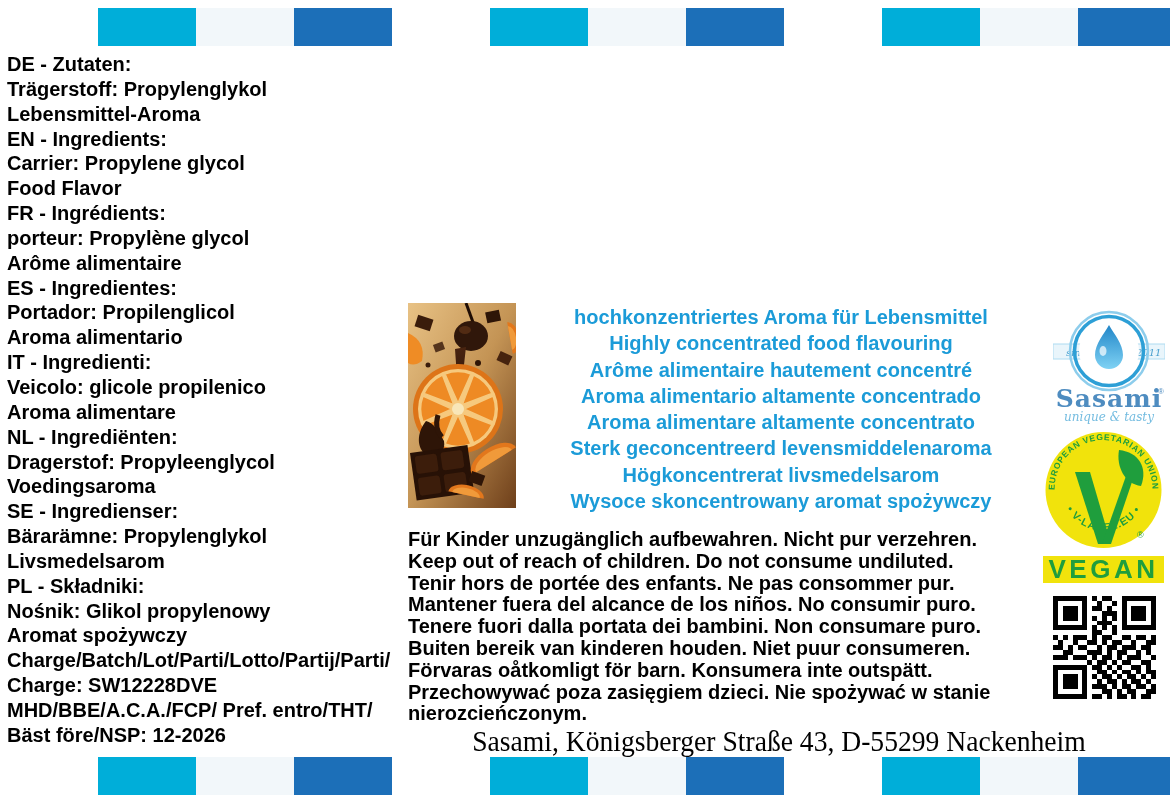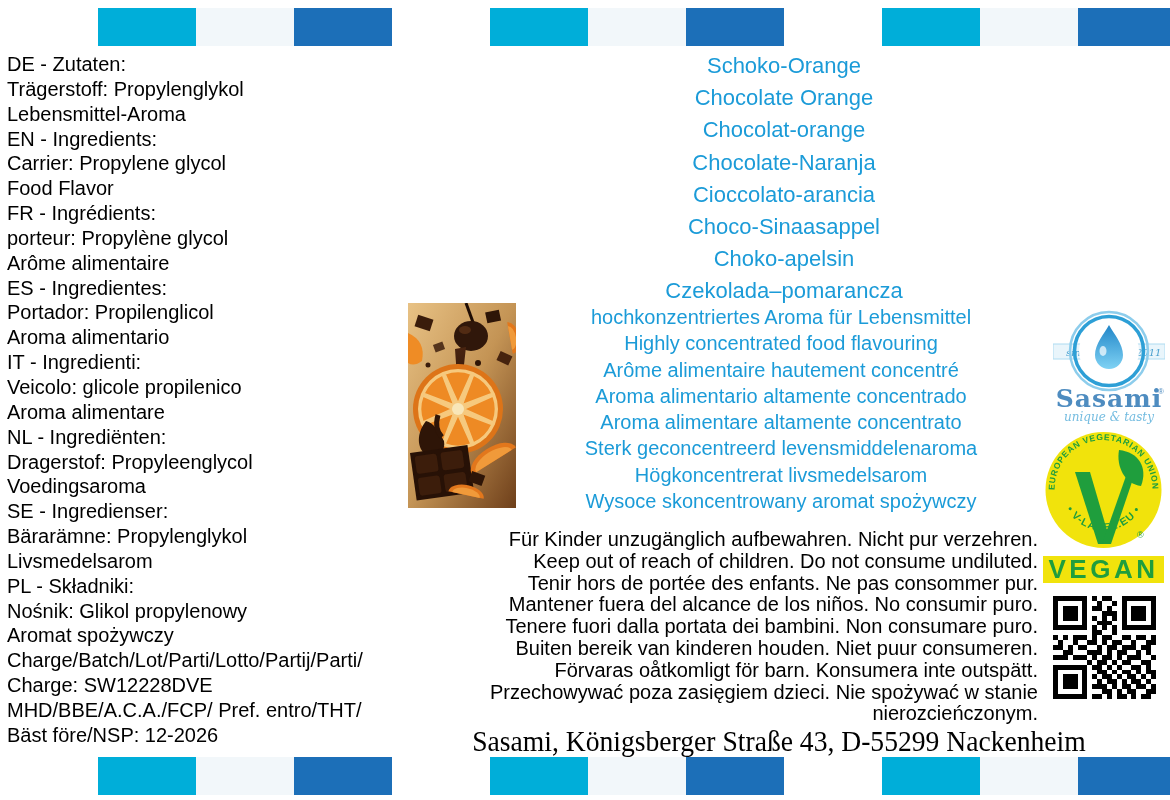--- a/index.html
+++ b/index.html
@@ -11,25 +11,25 @@
   .stripe {
     position:absolute; left:0; width:1170px; height:38px;
     background:repeating-linear-gradient(90deg,
       #ffffff 0 98px,
       var(--block-cyan,#00aed9) 98px 196px,
       var(--block-pale,#f2f7fa) 196px 294px,
       var(--block-dark-blue,#1c6fb8) 294px 392px);
   }
   .stripe.top { top:8px; }
   .stripe.bottom { top:757px; }
-  pre.block { position:absolute; margin:0; white-space:pre; font-weight:400; font-family:inherit; }
+  pre.block { position:absolute; margin:0; white-space:pre; font-weight:700; font-family:inherit; }
   .ingredients { left:7px; top:52px; font-size:20px; line-height:24.85px; }
   .titles   { left:520px; top:50px;  width:528px; text-align:center; font-size:22px; line-height:32.2px; color:var(--text-blue,#1b9bd8); }
   .claims   { left:516px; top:304px; width:530px; text-align:center; font-size:20px; line-height:26.3px; color:var(--text-blue,#1b9bd8); }
-  .warnings { left:408px; top:529px; width:630px; text-align:right; font-size:20px; line-height:21.8px; }
+  .warnings { left:408px; top:529px; width:630px; text-align:left; font-size:20px; line-height:21.8px; }
   .address  {
     position:absolute; left:409px; top:724px; width:740px; text-align:center;
     font-family:"Liberation Serif","DejaVu Serif",serif; font-size:30px; color:#000;
     transform:scaleX(0.92); transform-origin:center;
   }
   .photo  { position:absolute; left:408px; top:303px; width:108px; height:205px; }
   .sasami { position:absolute; left:1053px; top:306px; width:112px; height:122px; }
   .vlabel { position:absolute; left:1041px; top:430px; width:125px; height:155px; }
   .qr {
     position:absolute; left:1053px; top:596px; width:103px; height:103px;
@@ -68,28 +68,20 @@
 Bärarämne: Propylenglykol
 Livsmedelsarom
 PL - Składniki:
 Nośnik: Glikol propylenowy
 Aromat spożywczy
 Charge/Batch/Lot/Parti/Lotto/Partij/Parti/
 Charge: SW12228DVE
 MHD/BBE/A.C.A./FCP/ Pref. entro/THT/
 Bäst före/NSP: 12-2026</pre>
 
-  <pre class="block titles">Schoko-Orange
-Chocolate Orange
-Chocolat-orange
-Chocolate-Naranja
-Cioccolato-arancia
-Choco-Sinaasappel
-Choko-apelsin
-Czekolada–pomarancza</pre>
 
   <div class="photo">
     <svg width="108" height="205" viewBox="0 0 108 205">
       <defs>
         <linearGradient id="pbg" x1="0" y1="0" x2="1" y2="1">
           <stop offset="0" stop-color="#e8c285"></stop>
           <stop offset="0.5" stop-color="#c49455"></stop>
           <stop offset="1" stop-color="#6e3f1a"></stop>
         </linearGradient>
         <linearGradient id="pdrip" x1="0" y1="0" x2="0" y2="1">

